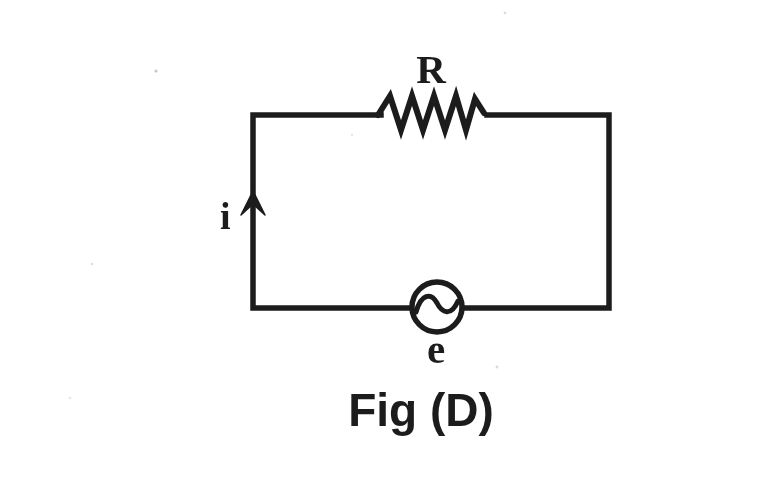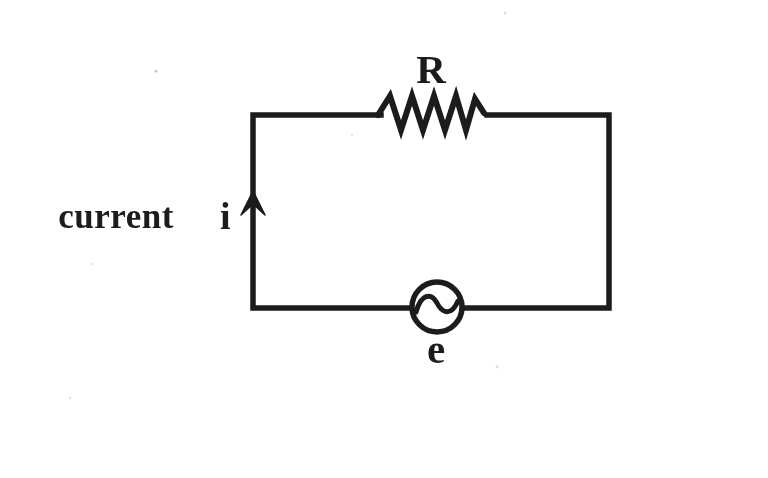--- a/index.html
+++ b/index.html
@@ -89,21 +89,21 @@
 
     <circle cx="156" cy="71" r="1.6" fill="#9a9a9a" opacity="0.55"></circle>
     <circle cx="505" cy="13" r="1.4" fill="#aaaaaa" opacity="0.4"></circle>
     <circle cx="92" cy="264" r="1.3" fill="#b5b5b5" opacity="0.4"></circle>
     <circle cx="497" cy="367" r="1.4" fill="#ababab" opacity="0.45"></circle>
     <circle cx="70" cy="398" r="1.3" fill="#b5b5b5" opacity="0.35"></circle>
     <circle cx="352" cy="135" r="1.2" fill="#c0c0c0" opacity="0.4"></circle>
   </svg>
 
 
-  <div class="lbl serif-lbl lbl-current">current</div>
 
   <div class="lbl serif-lbl lbl-i">i</div>
 
   <div class="lbl serif-lbl lbl-R">R</div>
 
   <div class="lbl serif-lbl lbl-e">e</div>
 
+  <div class="lbl lbl-caption">Fig (D)</div>
 </div>
 
 </body></html>

